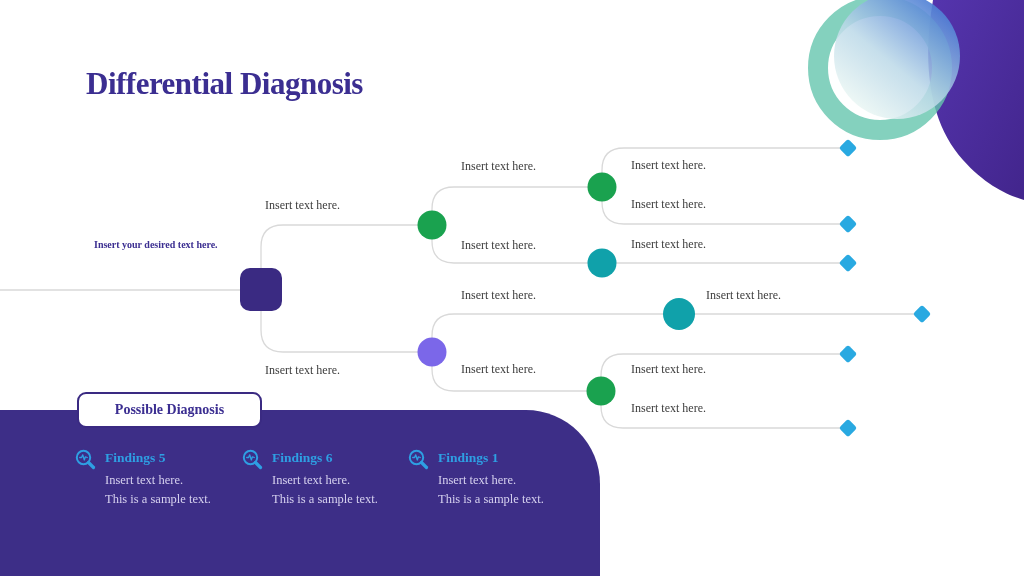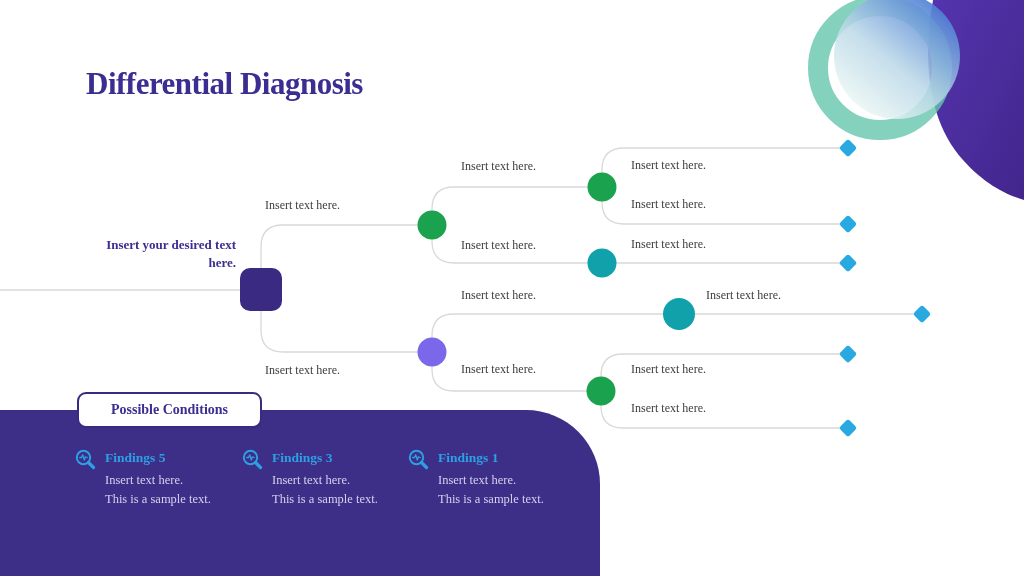--- a/index.html
+++ b/index.html
@@ -5,22 +5,22 @@
   html,body{margin:0;padding:0;background:#888;}
   .slide{
     position:relative;width:1024px;height:576px;background:#ffffff;
     overflow:hidden;font-family:Liberation Serif, serif;
   }
   .title{
     position:absolute;left:86px;top:66px;
     font-size:31px;font-weight:700;color:#3b2e91;letter-spacing:-0.5px;
   }
   .intro-note{
-    position:absolute;left:86px;top:236px;width:150px;
-    font-size:13px;font-weight:700;color:#3b2e91;line-height:18px;text-align:right;
+    position:absolute;left:94px;top:236px;width:150px;
+    font-size:10px;font-weight:700;color:#3b2e91;line-height:18px;
   }
   .tree-svg,.ornament-svg{position:absolute;left:0;top:0;}
   .tree-label{
     position:absolute;font-size:12px;color:#3c3c3c;white-space:nowrap;
   }
   .panel{
     position:absolute;left:0;top:410px;width:600px;height:166px;
     background:#3d2e87;border-top-right-radius:74px;
   }
   .badge{
@@ -107,21 +107,21 @@
   <div class="tree-label" style="left:461px;top:362px;">Insert text here.</div>
   <div class="tree-label" style="left:631px;top:158px;">Insert text here.</div>
   <div class="tree-label" style="left:631px;top:197px;">Insert text here.</div>
   <div class="tree-label" style="left:631px;top:237px;">Insert text here.</div>
   <div class="tree-label" style="left:706px;top:288px;">Insert text here.</div>
   <div class="tree-label" style="left:631px;top:362px;">Insert text here.</div>
   <div class="tree-label" style="left:631px;top:401px;">Insert text here.</div>
 
   <div class="panel"></div>
 
-  <div class="badge">Possible Conditions</div>
+  <div class="badge">Possible Diagnosis</div>
 
   <div class="finding" style="left:74px;">
     <span class="icon">
       <svg width="24" height="24" viewBox="0 0 24 24">
         <circle cx="9.5" cy="9.5" r="6.7" fill="none" stroke="#2e9fe3" stroke-width="2"></circle>
         <line x1="14.5" y1="14.5" x2="19.5" y2="19.5" stroke="#2e9fe3" stroke-width="3.2" stroke-linecap="round"></line>
         <polyline points="5.7,9.5 7.6,9.5 8.7,6.8 10.3,12 11.4,8.8 13.3,9.5" fill="none" stroke="#2e9fe3" stroke-width="1.3" stroke-linejoin="round" stroke-linecap="round"></polyline>
       </svg>
     </span>
     <span class="heading">Findings 5</span>
@@ -130,21 +130,21 @@
   </div>
 
   <div class="finding" style="left:241px;">
     <span class="icon">
       <svg width="24" height="24" viewBox="0 0 24 24">
         <circle cx="9.5" cy="9.5" r="6.7" fill="none" stroke="#2e9fe3" stroke-width="2"></circle>
         <line x1="14.5" y1="14.5" x2="19.5" y2="19.5" stroke="#2e9fe3" stroke-width="3.2" stroke-linecap="round"></line>
         <polyline points="5.7,9.5 7.6,9.5 8.7,6.8 10.3,12 11.4,8.8 13.3,9.5" fill="none" stroke="#2e9fe3" stroke-width="1.3" stroke-linejoin="round" stroke-linecap="round"></polyline>
       </svg>
     </span>
-    <span class="heading">Findings 3</span>
+    <span class="heading">Findings 6</span>
     <span class="body"><span>Insert text here.</span><br>
       <span>This is a sample text.</span></span>
   </div>
 
   <div class="finding" style="left:407px;">
     <span class="icon">
       <svg width="24" height="24" viewBox="0 0 24 24">
         <circle cx="9.5" cy="9.5" r="6.7" fill="none" stroke="#2e9fe3" stroke-width="2"></circle>
         <line x1="14.5" y1="14.5" x2="19.5" y2="19.5" stroke="#2e9fe3" stroke-width="3.2" stroke-linecap="round"></line>
         <polyline points="5.7,9.5 7.6,9.5 8.7,6.8 10.3,12 11.4,8.8 13.3,9.5" fill="none" stroke="#2e9fe3" stroke-width="1.3" stroke-linejoin="round" stroke-linecap="round"></polyline>

